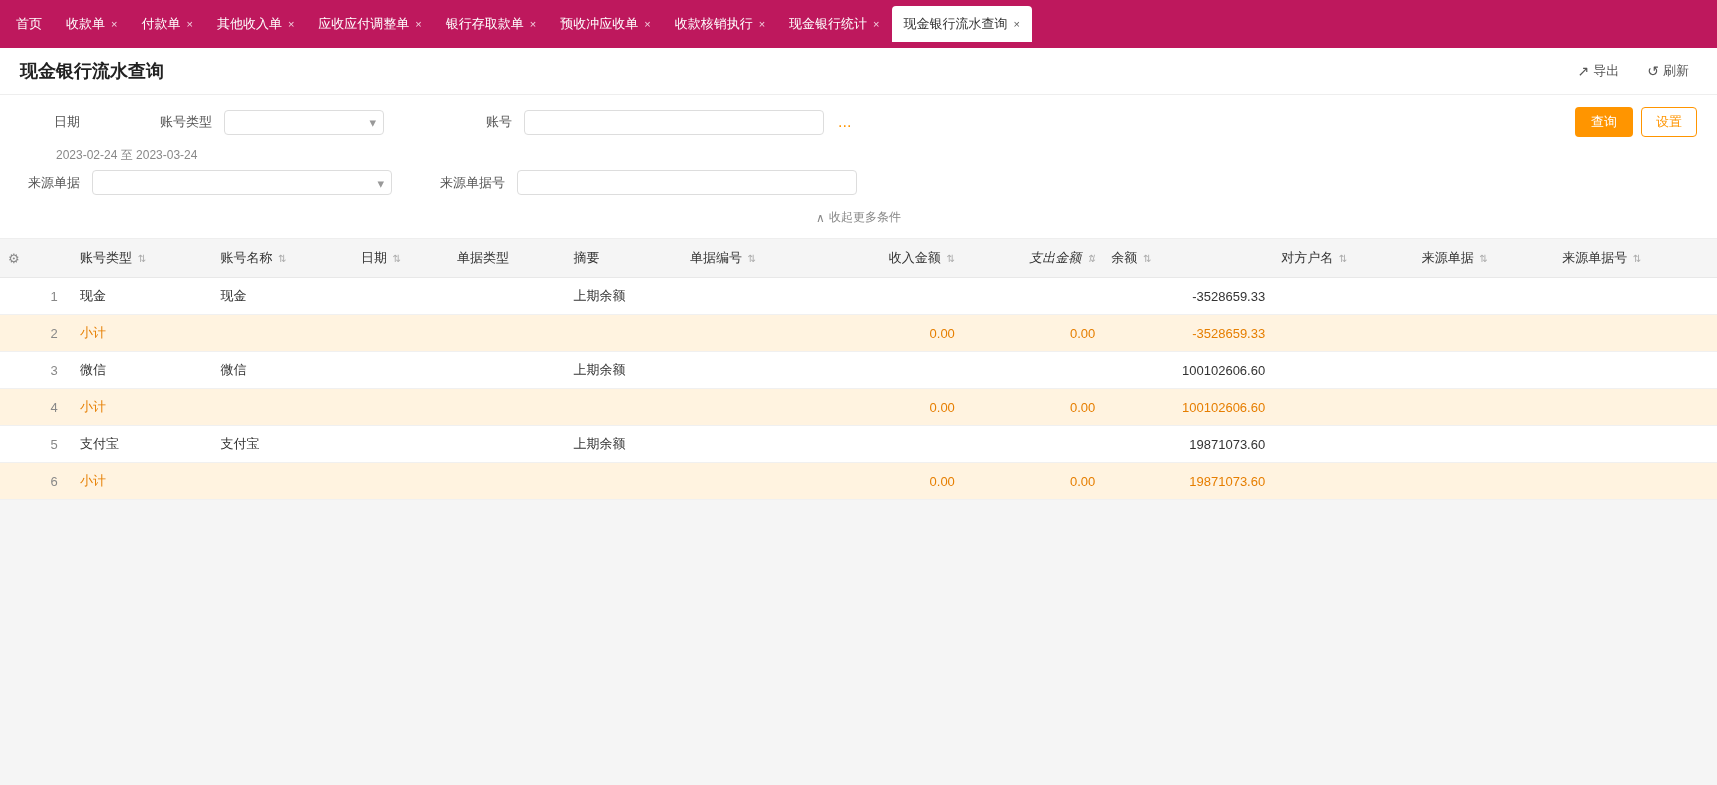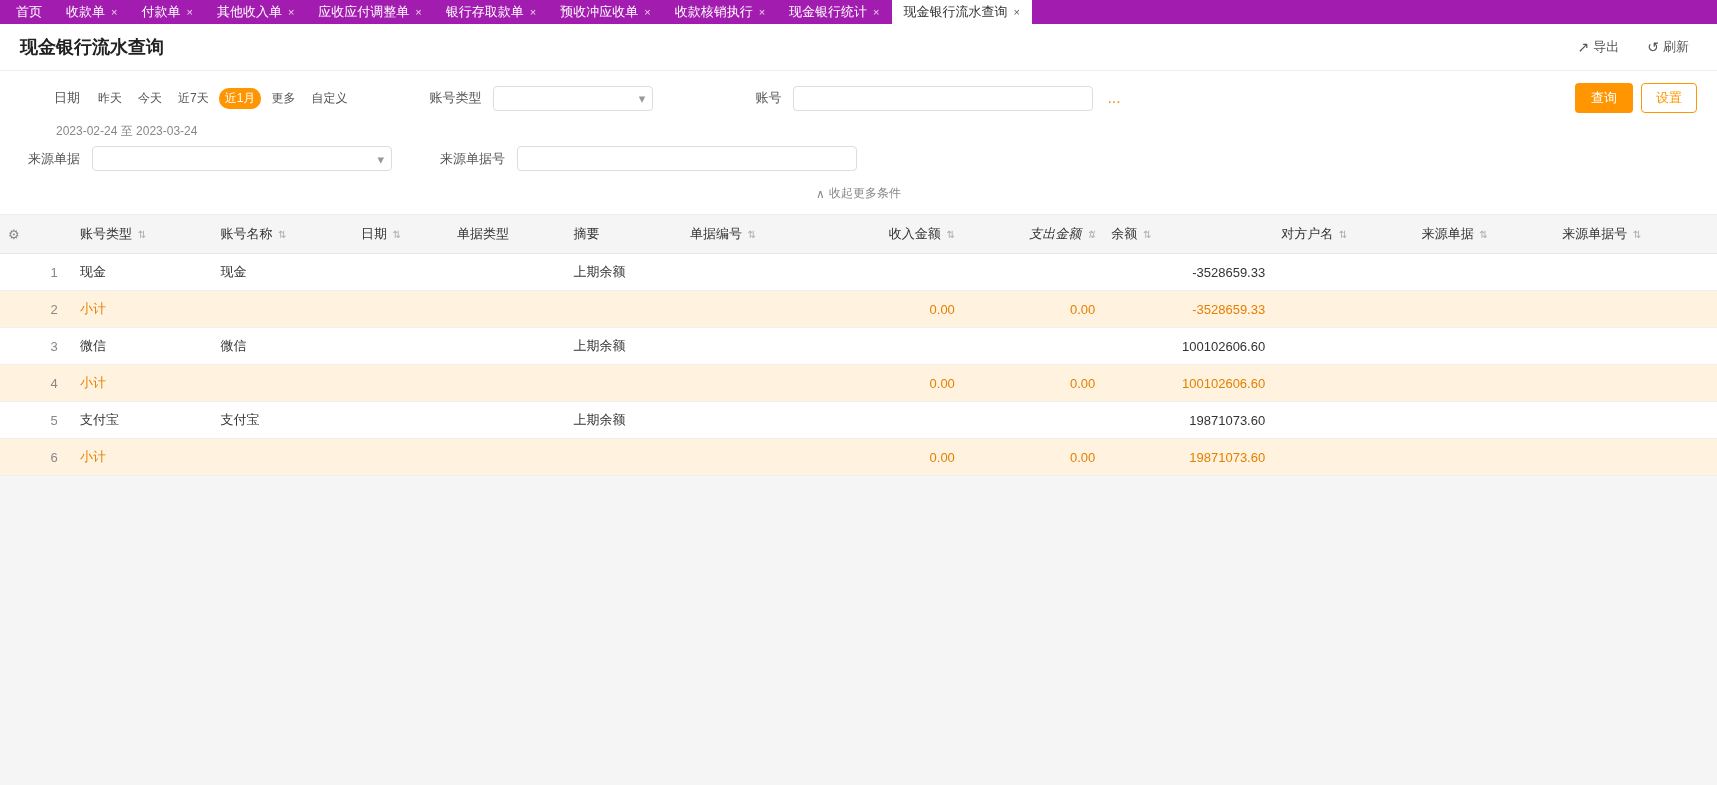--- a/index.html
+++ b/index.html
@@ -1,23 +1,23 @@
 <!DOCTYPE html>
 <html><head>
   <meta charset="utf-8">
   <style>
     * { box-sizing: border-box; margin: 0; padding: 0; }
     body { font-family: 'Microsoft YaHei', Arial, sans-serif; font-size: 13px; background: #f5f5f5; }
 
     
     .top-nav {
-      background: #a21caf;
-      display: flex;
-      align-items: center;
-      height: 24px;
+      background: #be185d;
+      display: flex;
+      align-items: center;
+      height: 48px;
       padding: 0 4px;
       overflow: hidden;
     }
     .nav-tab {
       color: #fff;
       padding: 0 12px;
       height: 36px;
       display: flex;
       align-items: center;
       cursor: pointer;
@@ -276,28 +276,20 @@
       <span style="font-size:14px;">↺</span>
       <span>刷新</span>
     </div>
   </div>
 </div>
 
 <div class="filter-area">
   <div class="filter-row">
 
     <span class="filter-label">日期</span>
-    <div class="date-shortcuts">
-      <span class="date-btn">昨天</span>
-      <span class="date-btn">今天</span>
-      <span class="date-btn">近7天</span>
-      <span class="date-btn active">近1月</span>
-      <span class="date-btn">更多</span>
-      <span class="date-btn">自定义</span>
-    </div>
 
     <span style="margin-left:60px;" class="filter-label">账号类型</span>
     <div class="select-wrapper">
       <select class="filter-select">
         <option value=""></option>
       </select>
     </div>
 
     <span style="margin-left:60px;" class="filter-label">账号</span>
     <input class="filter-input" style="min-width: 300px;">

